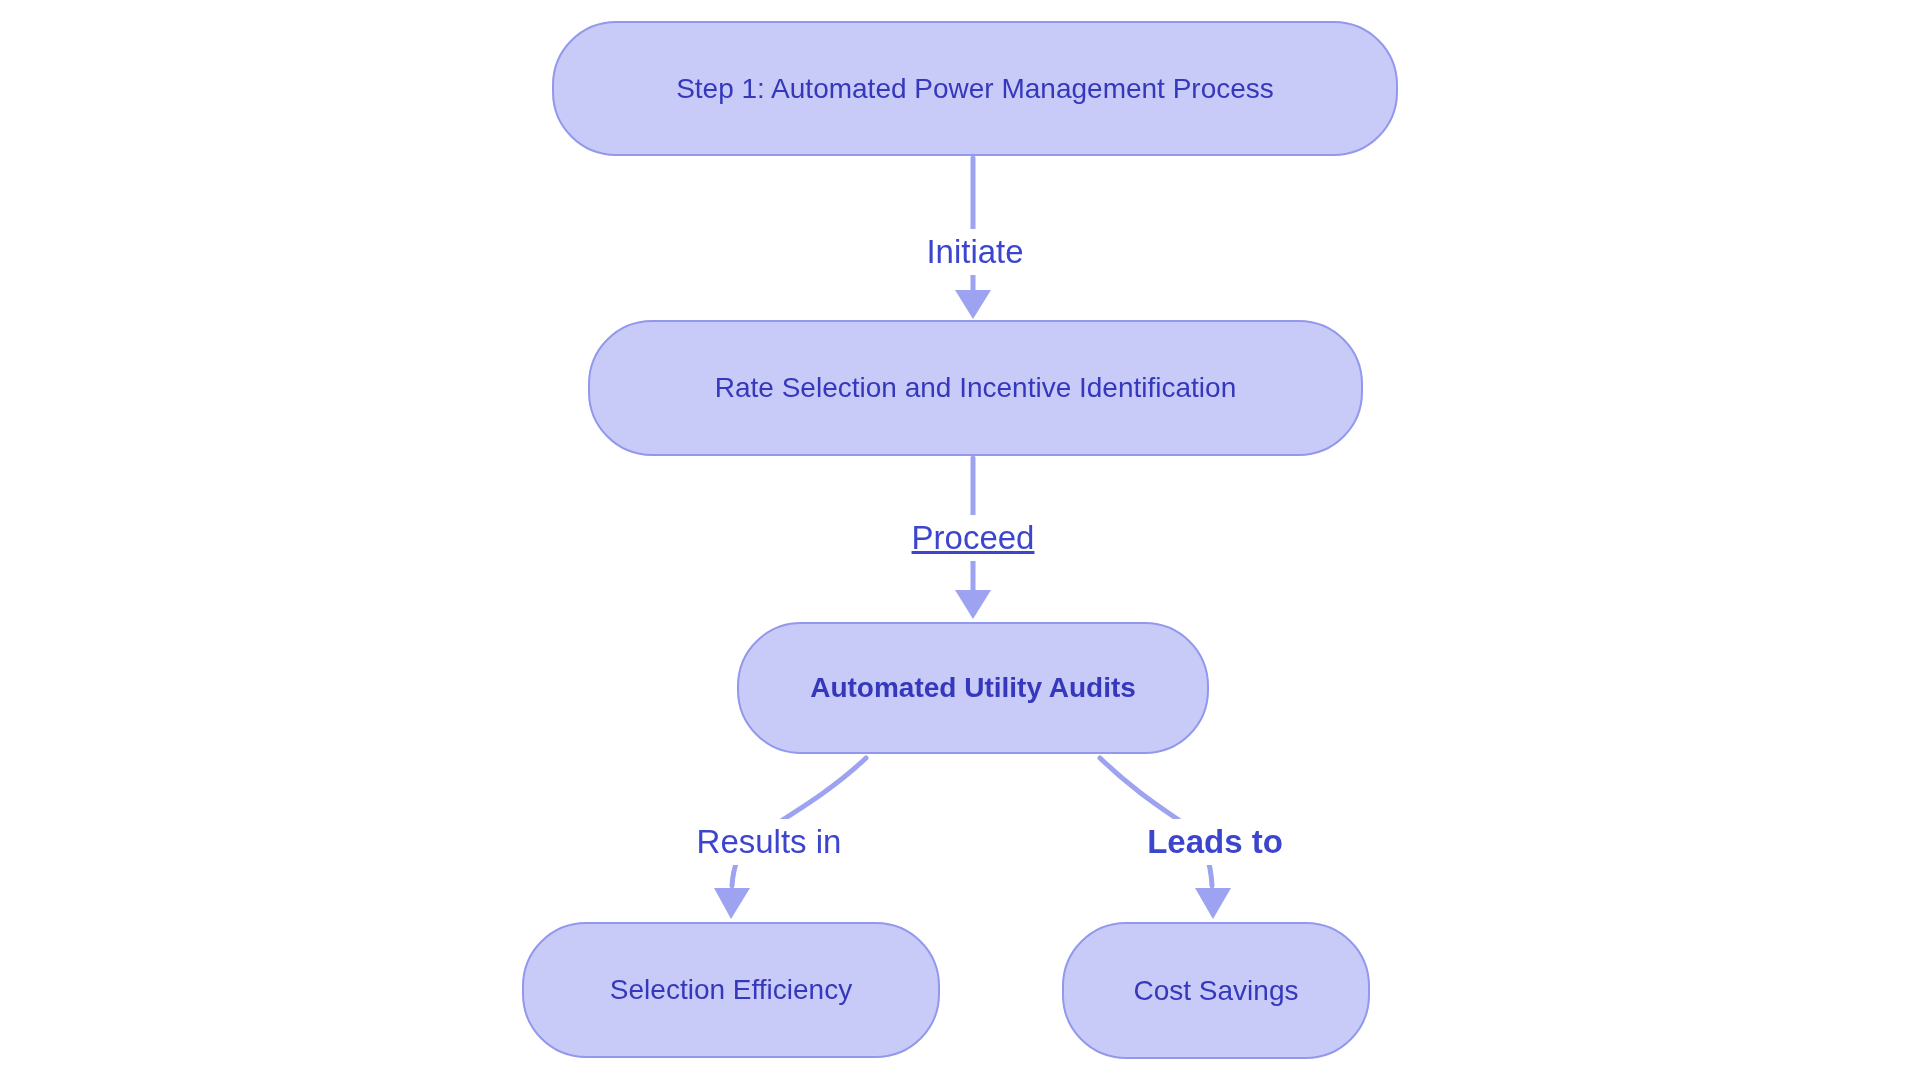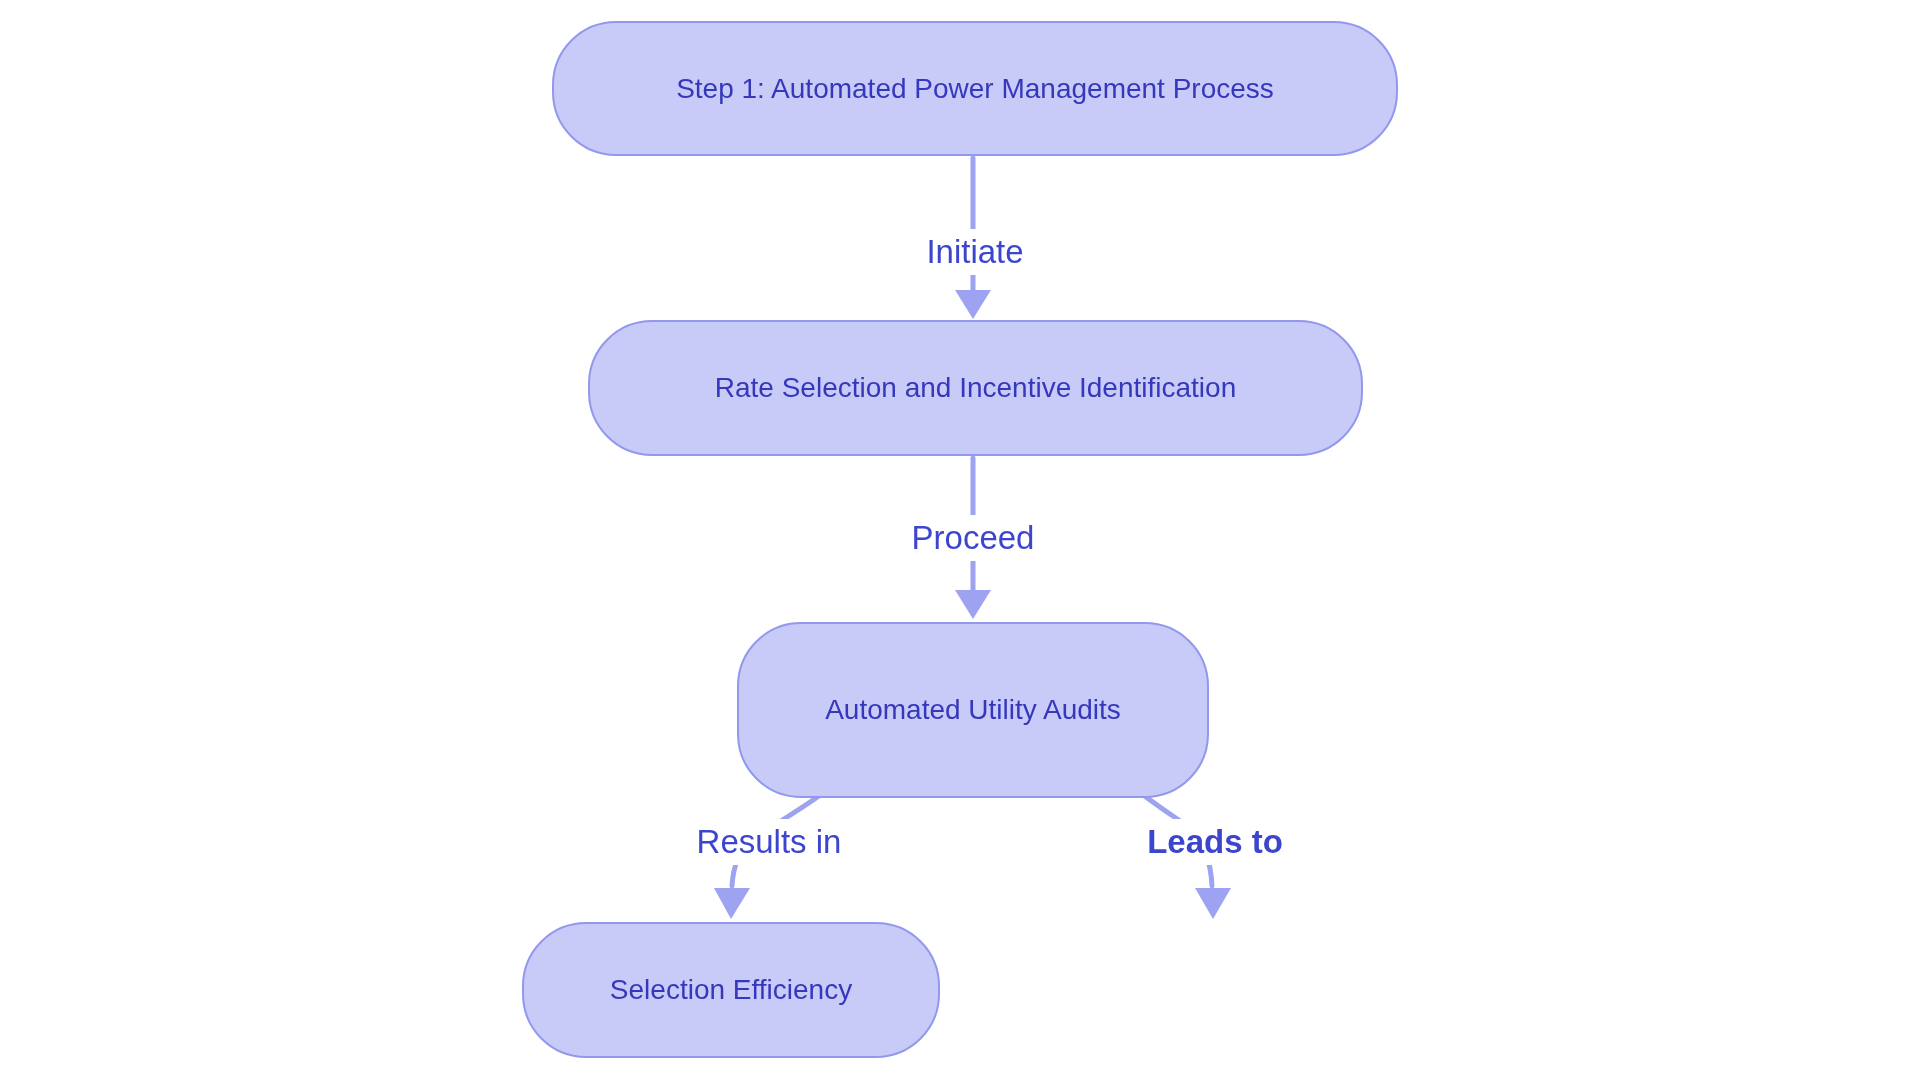--- a/index.html
+++ b/index.html
@@ -32,25 +32,25 @@
     position:absolute;
     transform:translate(-50%,-50%);
     background:var(--bg);
     color:var(--edge-label);
     font-size:33px;
     padding:4px 12px;
     white-space:nowrap;
   }
   .node-step1      {left:552px; top:21px;  width:846px; height:135px;}
   .node-rate       {left:588px; top:320px; width:775px; height:136px;}
-  .node-audits     {left:737px; top:622px; width:472px; height:176px;}
+  .node-audits     {left:737px; top:622px; width:472px; height:132px;font-weight:bold;}
   .node-efficiency {left:522px; top:922px; width:418px; height:136px;}
   .node-savings    {left:1062px;top:922px; width:308px; height:137px;}
   .label-initiate  {left:975px; top:252px;}
-  .label-proceed   {left:973px; top:538px;}
+  .label-proceed   {left:973px; top:538px;text-decoration:underline;}
   .label-results   {left:769px; top:842px;}
   .label-leads     {left:1215px;top:842px;font-weight:bold;}
 </style>
 </head>
 <body>
 
 <div class="canvas">
 
   <svg class="edge-layer" viewBox="0 0 1920 1083" xmlns="http://www.w3.org/2000/svg">
 
@@ -69,14 +69,15 @@
 
   <div class="edge-label label-initiate">Initiate</div>
   <div class="edge-label label-proceed">Proceed</div>
   <div class="edge-label label-results">Results in</div>
   <div class="edge-label label-leads">Leads to</div>
 
   <div class="node node-step1">Step 1: Automated Power Management Process</div>
   <div class="node node-rate">Rate Selection and Incentive Identification</div>
   <div class="node node-audits">Automated Utility Audits</div>
   <div class="node node-efficiency">Selection Efficiency</div>
+  <div class="node node-savings">Cost Savings</div>
 
 </div>
 
 </body></html>

